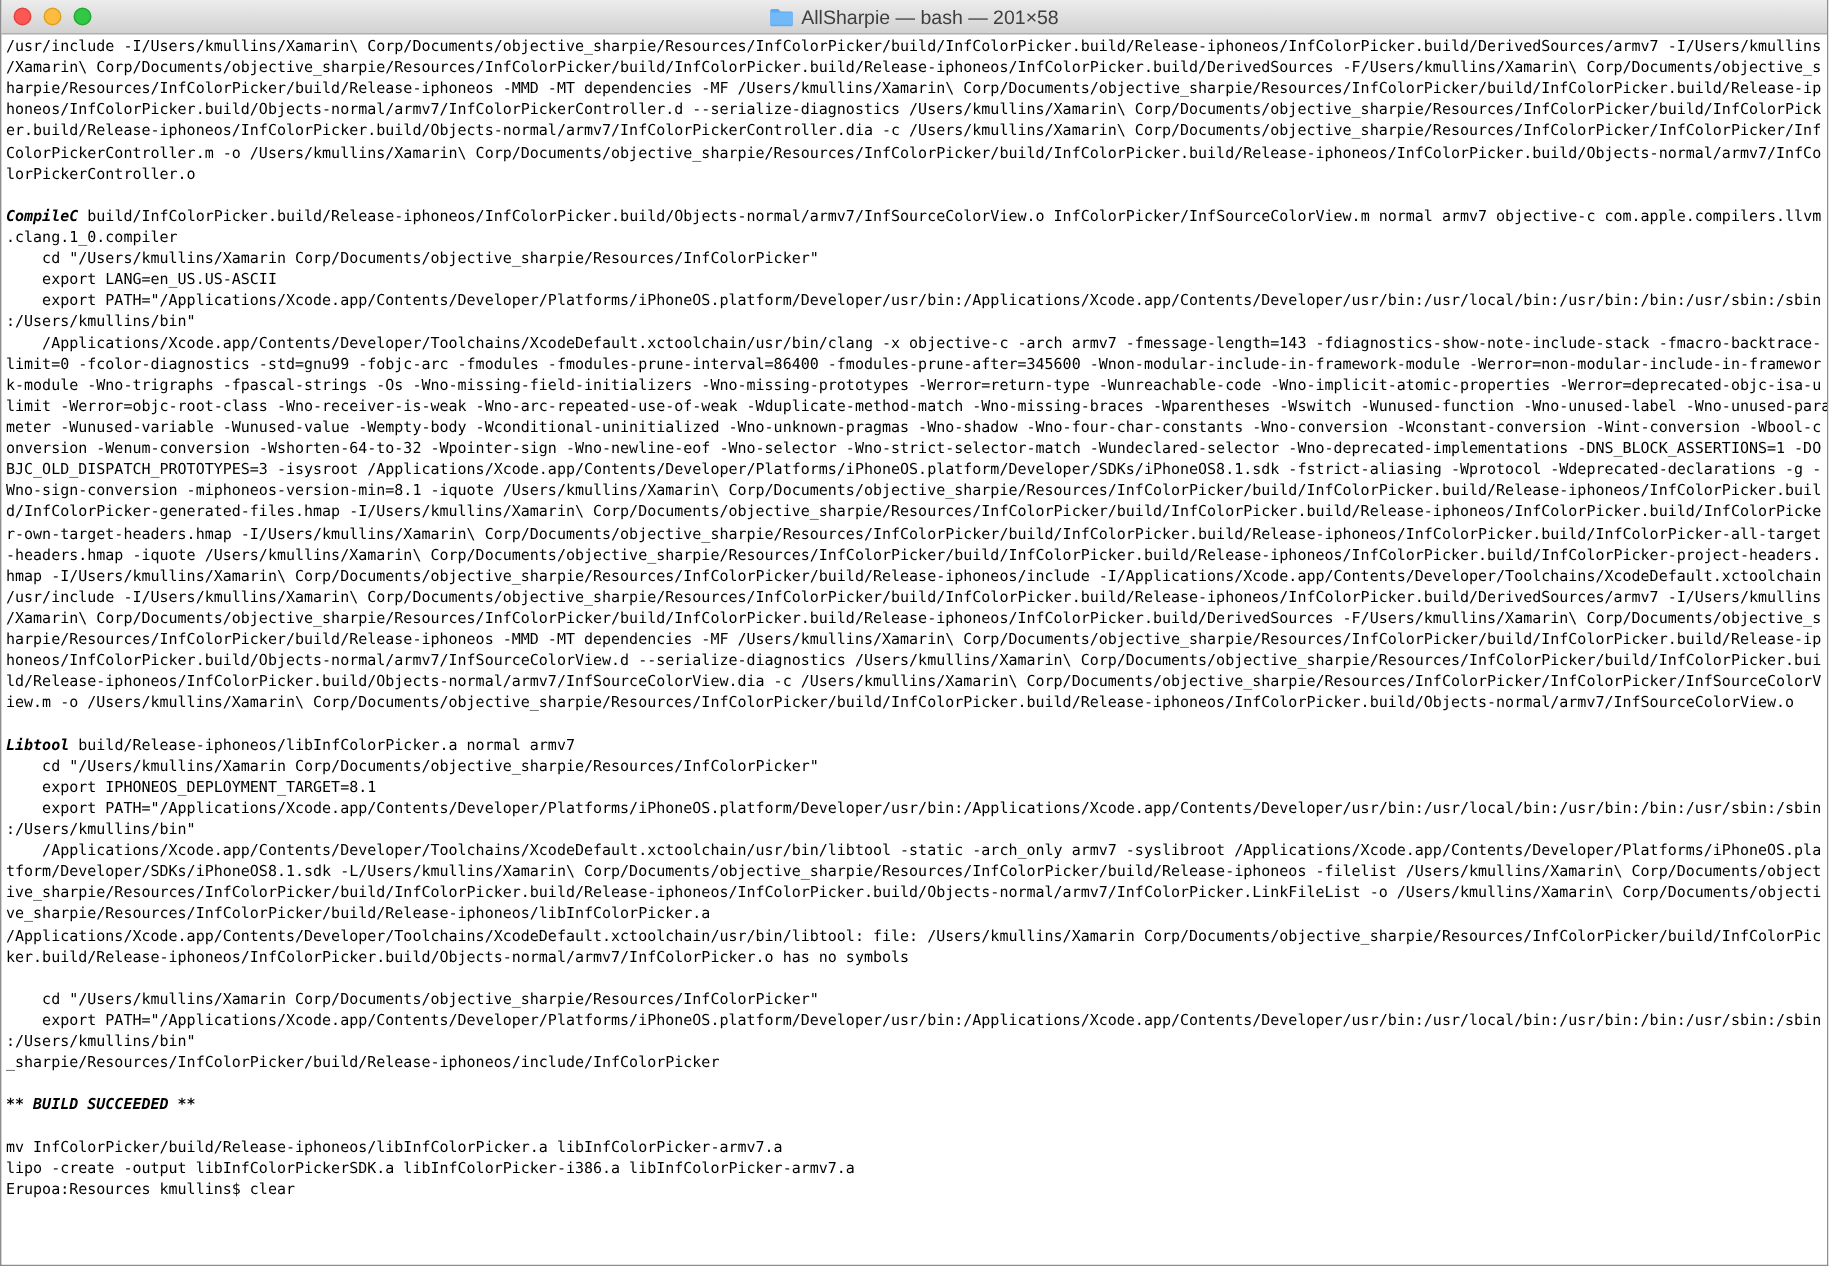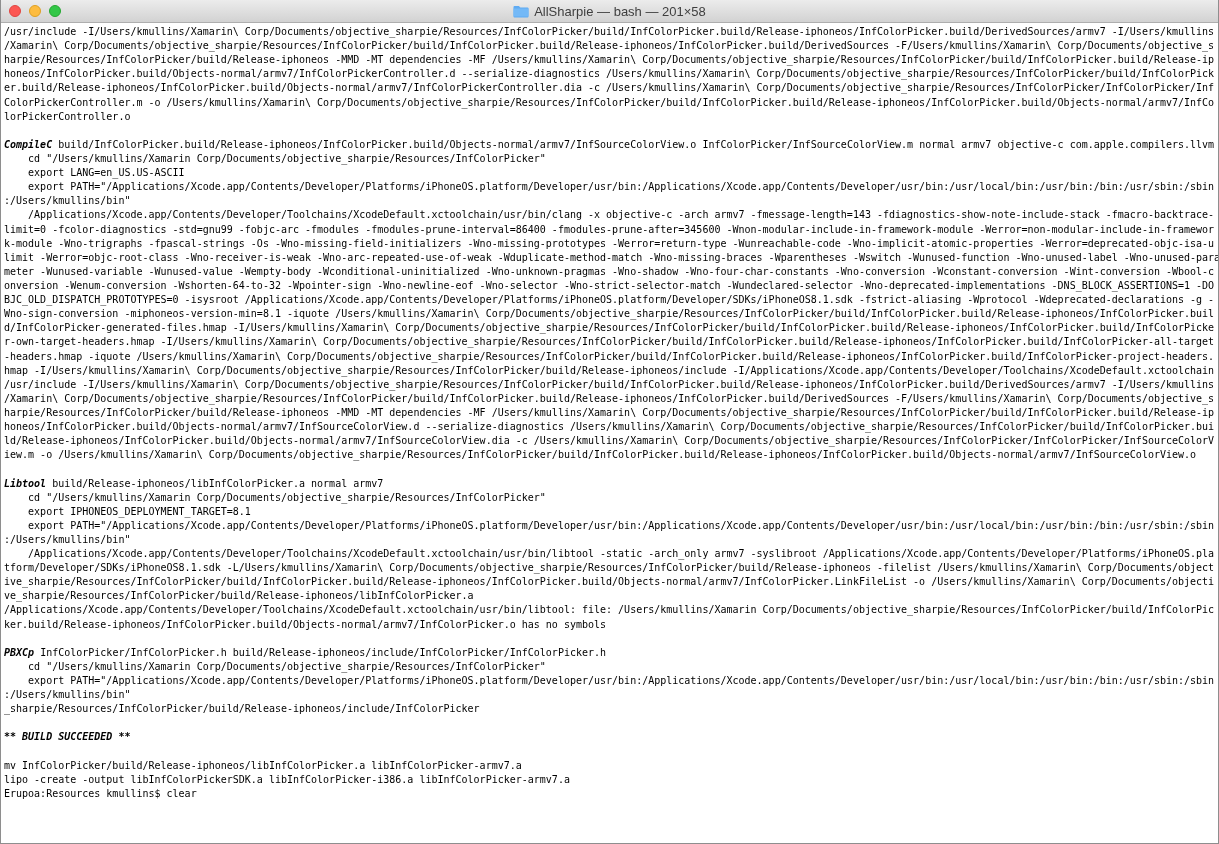--- a/index.html
+++ b/index.html
@@ -62,31 +62,32 @@
   <div class="terminal">
       <div class="tline"><span>/usr/include -I/Users/kmullins/Xamarin\ Corp/Documents/objective_sharpie/Resources/InfColorPicker/build/InfColorPicker.build/Release-iphoneos/InfColorPicker.build/DerivedSources/armv7 -I/Users/kmullins</span></div>
       <div class="tline"><span>/Xamarin\ Corp/Documents/objective_sharpie/Resources/InfColorPicker/build/InfColorPicker.build/Release-iphoneos/InfColorPicker.build/DerivedSources -F/Users/kmullins/Xamarin\ Corp/Documents/objective_s</span></div>
       <div class="tline"><span>harpie/Resources/InfColorPicker/build/Release-iphoneos -MMD -MT dependencies -MF /Users/kmullins/Xamarin\ Corp/Documents/objective_sharpie/Resources/InfColorPicker/build/InfColorPicker.build/Release-ip</span></div>
       <div class="tline"><span>honeos/InfColorPicker.build/Objects-normal/armv7/InfColorPickerController.d --serialize-diagnostics /Users/kmullins/Xamarin\ Corp/Documents/objective_sharpie/Resources/InfColorPicker/build/InfColorPick</span></div>
       <div class="tline"><span>er.build/Release-iphoneos/InfColorPicker.build/Objects-normal/armv7/InfColorPickerController.dia -c /Users/kmullins/Xamarin\ Corp/Documents/objective_sharpie/Resources/InfColorPicker/InfColorPicker/Inf</span></div>
       <div class="tline"><span>ColorPickerController.m -o /Users/kmullins/Xamarin\ Corp/Documents/objective_sharpie/Resources/InfColorPicker/build/InfColorPicker.build/Release-iphoneos/InfColorPicker.build/Objects-normal/armv7/InfCo</span></div>
       <div class="tline"><span>lorPickerController.o</span></div>
       <div class="tline"></div>
       <div class="tline"><b>CompileC</b><span> build/InfColorPicker.build/Release-iphoneos/InfColorPicker.build/Objects-normal/armv7/InfSourceColorView.o InfColorPicker/InfSourceColorView.m normal armv7 objective-c com.apple.compilers.llvm</span></div>
+      <div class="tline"><span>.clang.1_0.compiler</span></div>
       <div class="tline"><span>    cd "/Users/kmullins/Xamarin Corp/Documents/objective_sharpie/Resources/InfColorPicker"</span></div>
       <div class="tline"><span>    export LANG=en_US.US-ASCII</span></div>
       <div class="tline"><span>    export PATH="/Applications/Xcode.app/Contents/Developer/Platforms/iPhoneOS.platform/Developer/usr/bin:/Applications/Xcode.app/Contents/Developer/usr/bin:/usr/local/bin:/usr/bin:/bin:/usr/sbin:/sbin</span></div>
       <div class="tline"><span>:/Users/kmullins/bin"</span></div>
       <div class="tline"><span>    /Applications/Xcode.app/Contents/Developer/Toolchains/XcodeDefault.xctoolchain/usr/bin/clang -x objective-c -arch armv7 -fmessage-length=143 -fdiagnostics-show-note-include-stack -fmacro-backtrace-</span></div>
       <div class="tline"><span>limit=0 -fcolor-diagnostics -std=gnu99 -fobjc-arc -fmodules -fmodules-prune-interval=86400 -fmodules-prune-after=345600 -Wnon-modular-include-in-framework-module -Werror=non-modular-include-in-framewor</span></div>
       <div class="tline"><span>k-module -Wno-trigraphs -fpascal-strings -Os -Wno-missing-field-initializers -Wno-missing-prototypes -Werror=return-type -Wunreachable-code -Wno-implicit-atomic-properties -Werror=deprecated-objc-isa-u</span></div>
       <div class="tline"><span>limit -Werror=objc-root-class -Wno-receiver-is-weak -Wno-arc-repeated-use-of-weak -Wduplicate-method-match -Wno-missing-braces -Wparentheses -Wswitch -Wunused-function -Wno-unused-label -Wno-unused-para</span></div>
       <div class="tline"><span>meter -Wunused-variable -Wunused-value -Wempty-body -Wconditional-uninitialized -Wno-unknown-pragmas -Wno-shadow -Wno-four-char-constants -Wno-conversion -Wconstant-conversion -Wint-conversion -Wbool-c</span></div>
       <div class="tline"><span>onversion -Wenum-conversion -Wshorten-64-to-32 -Wpointer-sign -Wno-newline-eof -Wno-selector -Wno-strict-selector-match -Wundeclared-selector -Wno-deprecated-implementations -DNS_BLOCK_ASSERTIONS=1 -DO</span></div>
-      <div class="tline"><span>BJC_OLD_DISPATCH_PROTOTYPES=0 -isysroot /Applications/Xcode.app/Contents/Developer/Platforms/iPhoneOS.platform/Developer/SDKs/iPhoneOS8.1.sdk -fstrict-aliasing -Wprotocol -Wdeprecated-declarations -g -</span></div>
+      <div class="tline"><span>BJC_OLD_DISPATCH_PROTOTYPES=3 -isysroot /Applications/Xcode.app/Contents/Developer/Platforms/iPhoneOS.platform/Developer/SDKs/iPhoneOS8.1.sdk -fstrict-aliasing -Wprotocol -Wdeprecated-declarations -g -</span></div>
       <div class="tline"><span>Wno-sign-conversion -miphoneos-version-min=8.1 -iquote /Users/kmullins/Xamarin\ Corp/Documents/objective_sharpie/Resources/InfColorPicker/build/InfColorPicker.build/Release-iphoneos/InfColorPicker.buil</span></div>
       <div class="tline"><span>d/InfColorPicker-generated-files.hmap -I/Users/kmullins/Xamarin\ Corp/Documents/objective_sharpie/Resources/InfColorPicker/build/InfColorPicker.build/Release-iphoneos/InfColorPicker.build/InfColorPicke</span></div>
       <div class="tline"><span>r-own-target-headers.hmap -I/Users/kmullins/Xamarin\ Corp/Documents/objective_sharpie/Resources/InfColorPicker/build/InfColorPicker.build/Release-iphoneos/InfColorPicker.build/InfColorPicker-all-target</span></div>
       <div class="tline"><span>-headers.hmap -iquote /Users/kmullins/Xamarin\ Corp/Documents/objective_sharpie/Resources/InfColorPicker/build/InfColorPicker.build/Release-iphoneos/InfColorPicker.build/InfColorPicker-project-headers.</span></div>
       <div class="tline"><span>hmap -I/Users/kmullins/Xamarin\ Corp/Documents/objective_sharpie/Resources/InfColorPicker/build/Release-iphoneos/include -I/Applications/Xcode.app/Contents/Developer/Toolchains/XcodeDefault.xctoolchain</span></div>
       <div class="tline"><span>/usr/include -I/Users/kmullins/Xamarin\ Corp/Documents/objective_sharpie/Resources/InfColorPicker/build/InfColorPicker.build/Release-iphoneos/InfColorPicker.build/DerivedSources/armv7 -I/Users/kmullins</span></div>
       <div class="tline"><span>/Xamarin\ Corp/Documents/objective_sharpie/Resources/InfColorPicker/build/InfColorPicker.build/Release-iphoneos/InfColorPicker.build/DerivedSources -F/Users/kmullins/Xamarin\ Corp/Documents/objective_s</span></div>
       <div class="tline"><span>harpie/Resources/InfColorPicker/build/Release-iphoneos -MMD -MT dependencies -MF /Users/kmullins/Xamarin\ Corp/Documents/objective_sharpie/Resources/InfColorPicker/build/InfColorPicker.build/Release-ip</span></div>
       <div class="tline"><span>honeos/InfColorPicker.build/Objects-normal/armv7/InfSourceColorView.d --serialize-diagnostics /Users/kmullins/Xamarin\ Corp/Documents/objective_sharpie/Resources/InfColorPicker/build/InfColorPicker.bui</span></div>
       <div class="tline"><span>ld/Release-iphoneos/InfColorPicker.build/Objects-normal/armv7/InfSourceColorView.dia -c /Users/kmullins/Xamarin\ Corp/Documents/objective_sharpie/Resources/InfColorPicker/InfColorPicker/InfSourceColorV</span></div>
@@ -97,21 +98,20 @@
       <div class="tline"><span>    export IPHONEOS_DEPLOYMENT_TARGET=8.1</span></div>
       <div class="tline"><span>    export PATH="/Applications/Xcode.app/Contents/Developer/Platforms/iPhoneOS.platform/Developer/usr/bin:/Applications/Xcode.app/Contents/Developer/usr/bin:/usr/local/bin:/usr/bin:/bin:/usr/sbin:/sbin</span></div>
       <div class="tline"><span>:/Users/kmullins/bin"</span></div>
       <div class="tline"><span>    /Applications/Xcode.app/Contents/Developer/Toolchains/XcodeDefault.xctoolchain/usr/bin/libtool -static -arch_only armv7 -syslibroot /Applications/Xcode.app/Contents/Developer/Platforms/iPhoneOS.pla</span></div>
       <div class="tline"><span>tform/Developer/SDKs/iPhoneOS8.1.sdk -L/Users/kmullins/Xamarin\ Corp/Documents/objective_sharpie/Resources/InfColorPicker/build/Release-iphoneos -filelist /Users/kmullins/Xamarin\ Corp/Documents/object</span></div>
       <div class="tline"><span>ive_sharpie/Resources/InfColorPicker/build/InfColorPicker.build/Release-iphoneos/InfColorPicker.build/Objects-normal/armv7/InfColorPicker.LinkFileList -o /Users/kmullins/Xamarin\ Corp/Documents/objecti</span></div>
       <div class="tline"><span>ve_sharpie/Resources/InfColorPicker/build/Release-iphoneos/libInfColorPicker.a</span></div>
       <div class="tline"><span>/Applications/Xcode.app/Contents/Developer/Toolchains/XcodeDefault.xctoolchain/usr/bin/libtool: file: /Users/kmullins/Xamarin Corp/Documents/objective_sharpie/Resources/InfColorPicker/build/InfColorPic</span></div>
       <div class="tline"><span>ker.build/Release-iphoneos/InfColorPicker.build/Objects-normal/armv7/InfColorPicker.o has no symbols</span></div>
       <div class="tline"></div>
-      <div class="tline"><b>PBXCp</b><span> InfColorPicker/InfColorPicker.h build/Release-iphoneos/include/InfColorPicker/InfColorPicker.h</span></div>
       <div class="tline"><span>    cd "/Users/kmullins/Xamarin Corp/Documents/objective_sharpie/Resources/InfColorPicker"</span></div>
       <div class="tline"><span>    export PATH="/Applications/Xcode.app/Contents/Developer/Platforms/iPhoneOS.platform/Developer/usr/bin:/Applications/Xcode.app/Contents/Developer/usr/bin:/usr/local/bin:/usr/bin:/bin:/usr/sbin:/sbin</span></div>
       <div class="tline"><span>:/Users/kmullins/bin"</span></div>
       <div class="tline"><span>_sharpie/Resources/InfColorPicker/build/Release-iphoneos/include/InfColorPicker</span></div>
       <div class="tline"></div>
       <div class="tline"><b>** BUILD SUCCEEDED **</b></div>
       <div class="tline"></div>
       <div class="tline"><span>mv InfColorPicker/build/Release-iphoneos/libInfColorPicker.a libInfColorPicker-armv7.a</span></div>
       <div class="tline"><span>lipo -create -output libInfColorPickerSDK.a libInfColorPicker-i386.a libInfColorPicker-armv7.a</span></div>
       <div class="tline"><span>Erupoa:Resources kmullins$ clear</span></div>

